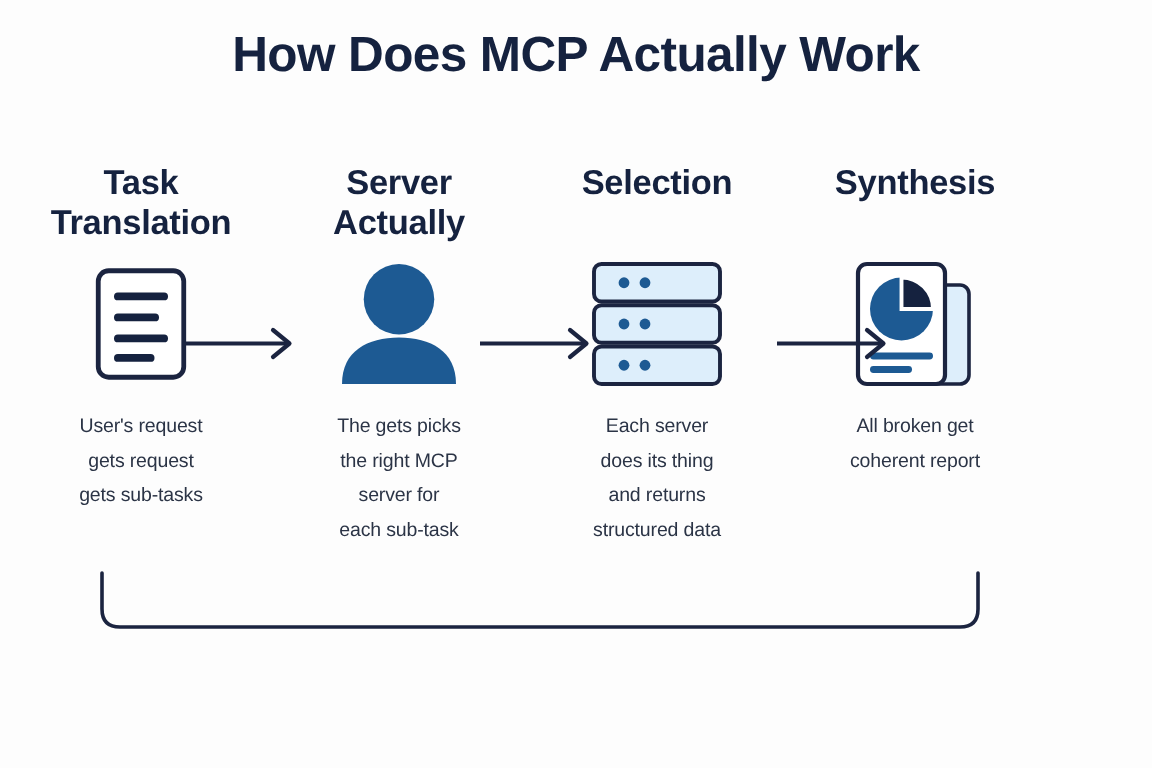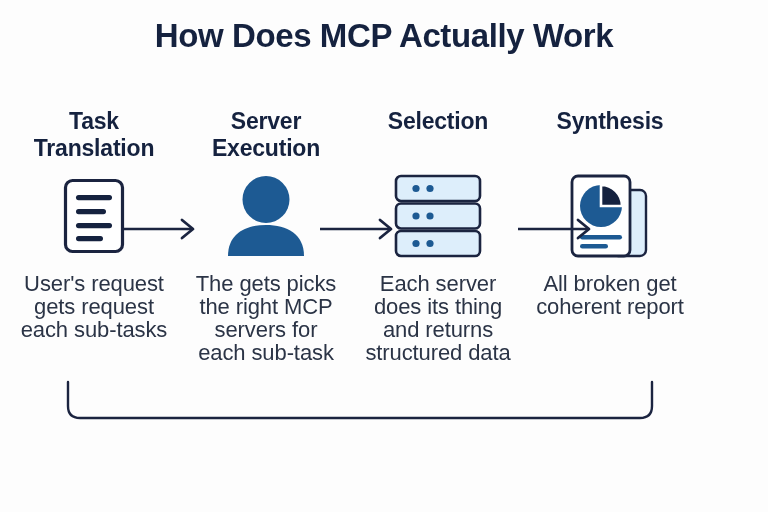--- a/index.html
+++ b/index.html
@@ -65,21 +65,21 @@
     height: 62px;
   }
   .icon-slot {
     height: 92px;
     display: flex;
     align-items: center;
     justify-content: center;
   }
   .step-caption {
     margin-top: 10px;
-    font-size: 22px;
+    font-size: 13px;
     line-height: 23px;
     color: #2b3446;
     text-align: center;
     letter-spacing: -0.1px;
   }
 
   
   .arrow {
     position: absolute;
     top: 218px;
@@ -122,41 +122,41 @@
             <rect x="13" y="17" width="36" height="5.2" rx="2.6" fill="#15223f"></rect>
             <rect x="13" y="31" width="30" height="5.2" rx="2.6" fill="#15223f"></rect>
             <rect x="13" y="45" width="36" height="5.2" rx="2.6" fill="#15223f"></rect>
             <rect x="13" y="58" width="27" height="5.2" rx="2.6" fill="#15223f"></rect>
           </svg>
         </span>
       </div>
       <div class="step-caption">
         <div>User's request</div>
         <div>gets request</div>
-        <div>each sub-tasks</div>
+        <div>gets sub-tasks</div>
       </div>
     </div>
 
     <div class="step">
       <div class="step-heading">
         <div>Server</div>
-        <div>Execution</div>
+        <div>Actually</div>
       </div>
       <div class="icon-slot">
         <span>
           <svg width="82" height="80" viewBox="0 0 82 80">
             <circle cx="41" cy="23.5" r="23.5" fill="#1d5a93"></circle>
             <path d="M3 80 C3 58 20 49 41 49 C62 49 79 58 79 80 Z" fill="#1d5a93"></path>
           </svg>
         </span>
       </div>
       <div class="step-caption">
         <div>The gets picks</div>
         <div>the right MCP</div>
-        <div>servers for</div>
+        <div>server for</div>
         <div>each sub-task</div>
       </div>
     </div>
 
     <div class="step">
       <div class="step-heading">
         <div>Selection</div>
       </div>
       <div class="icon-slot">
         <span>

